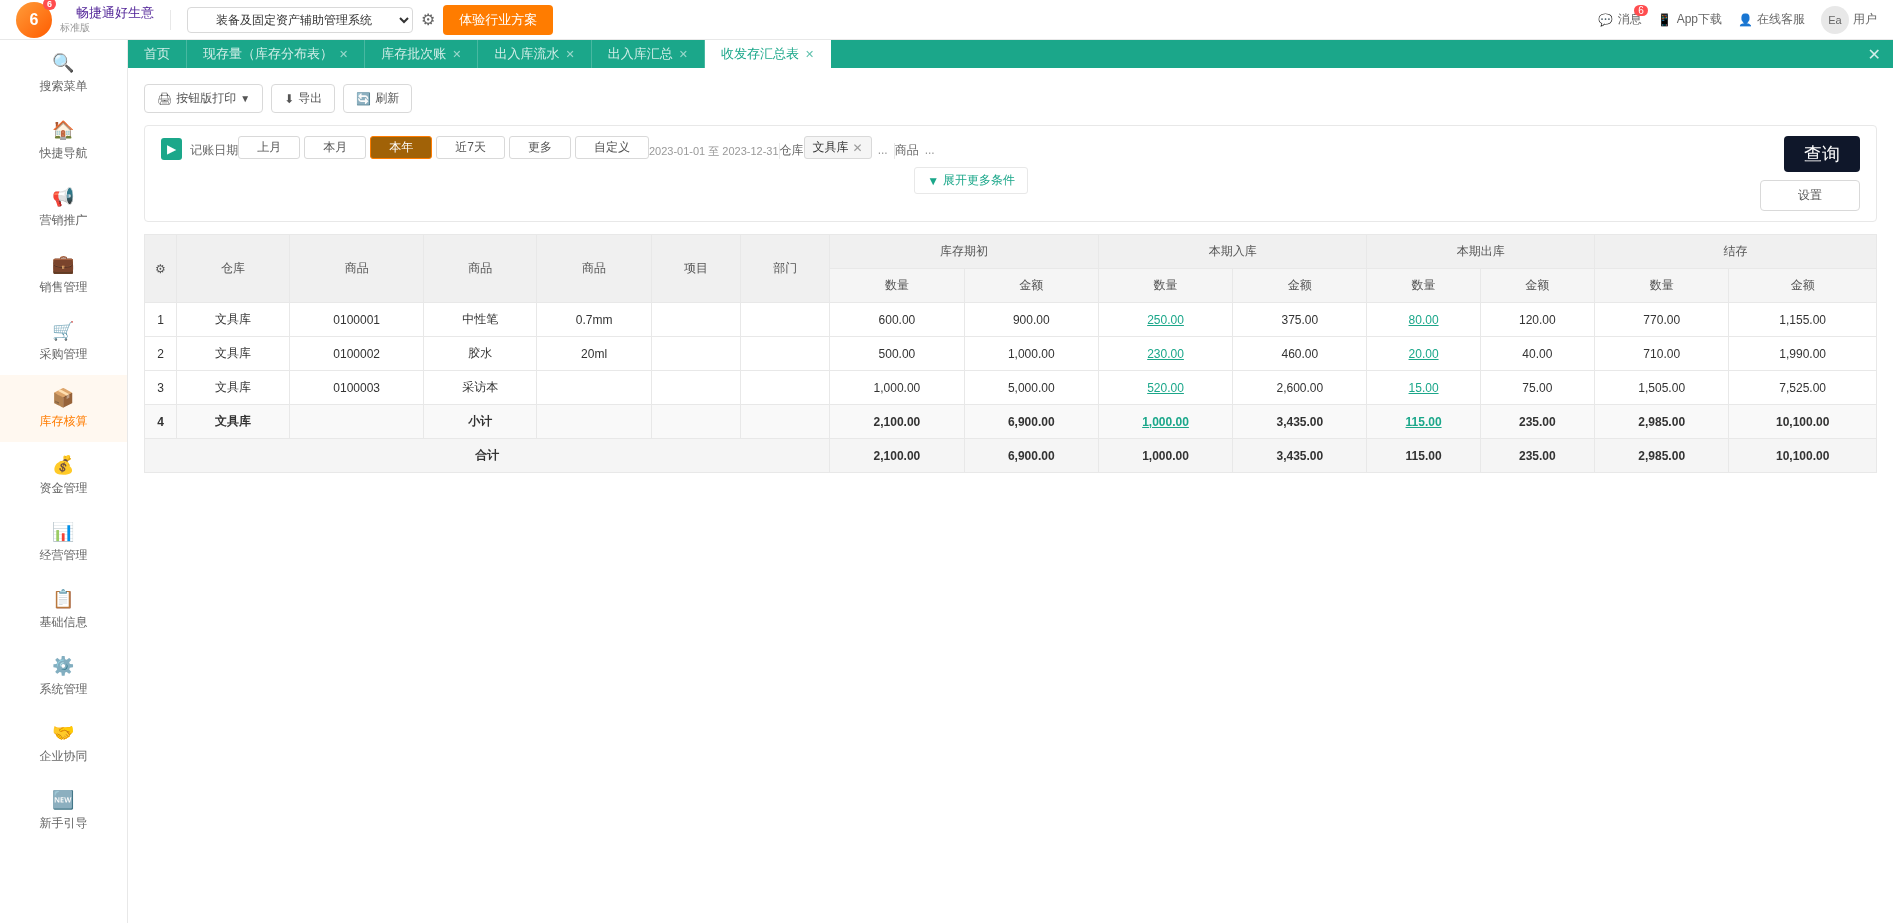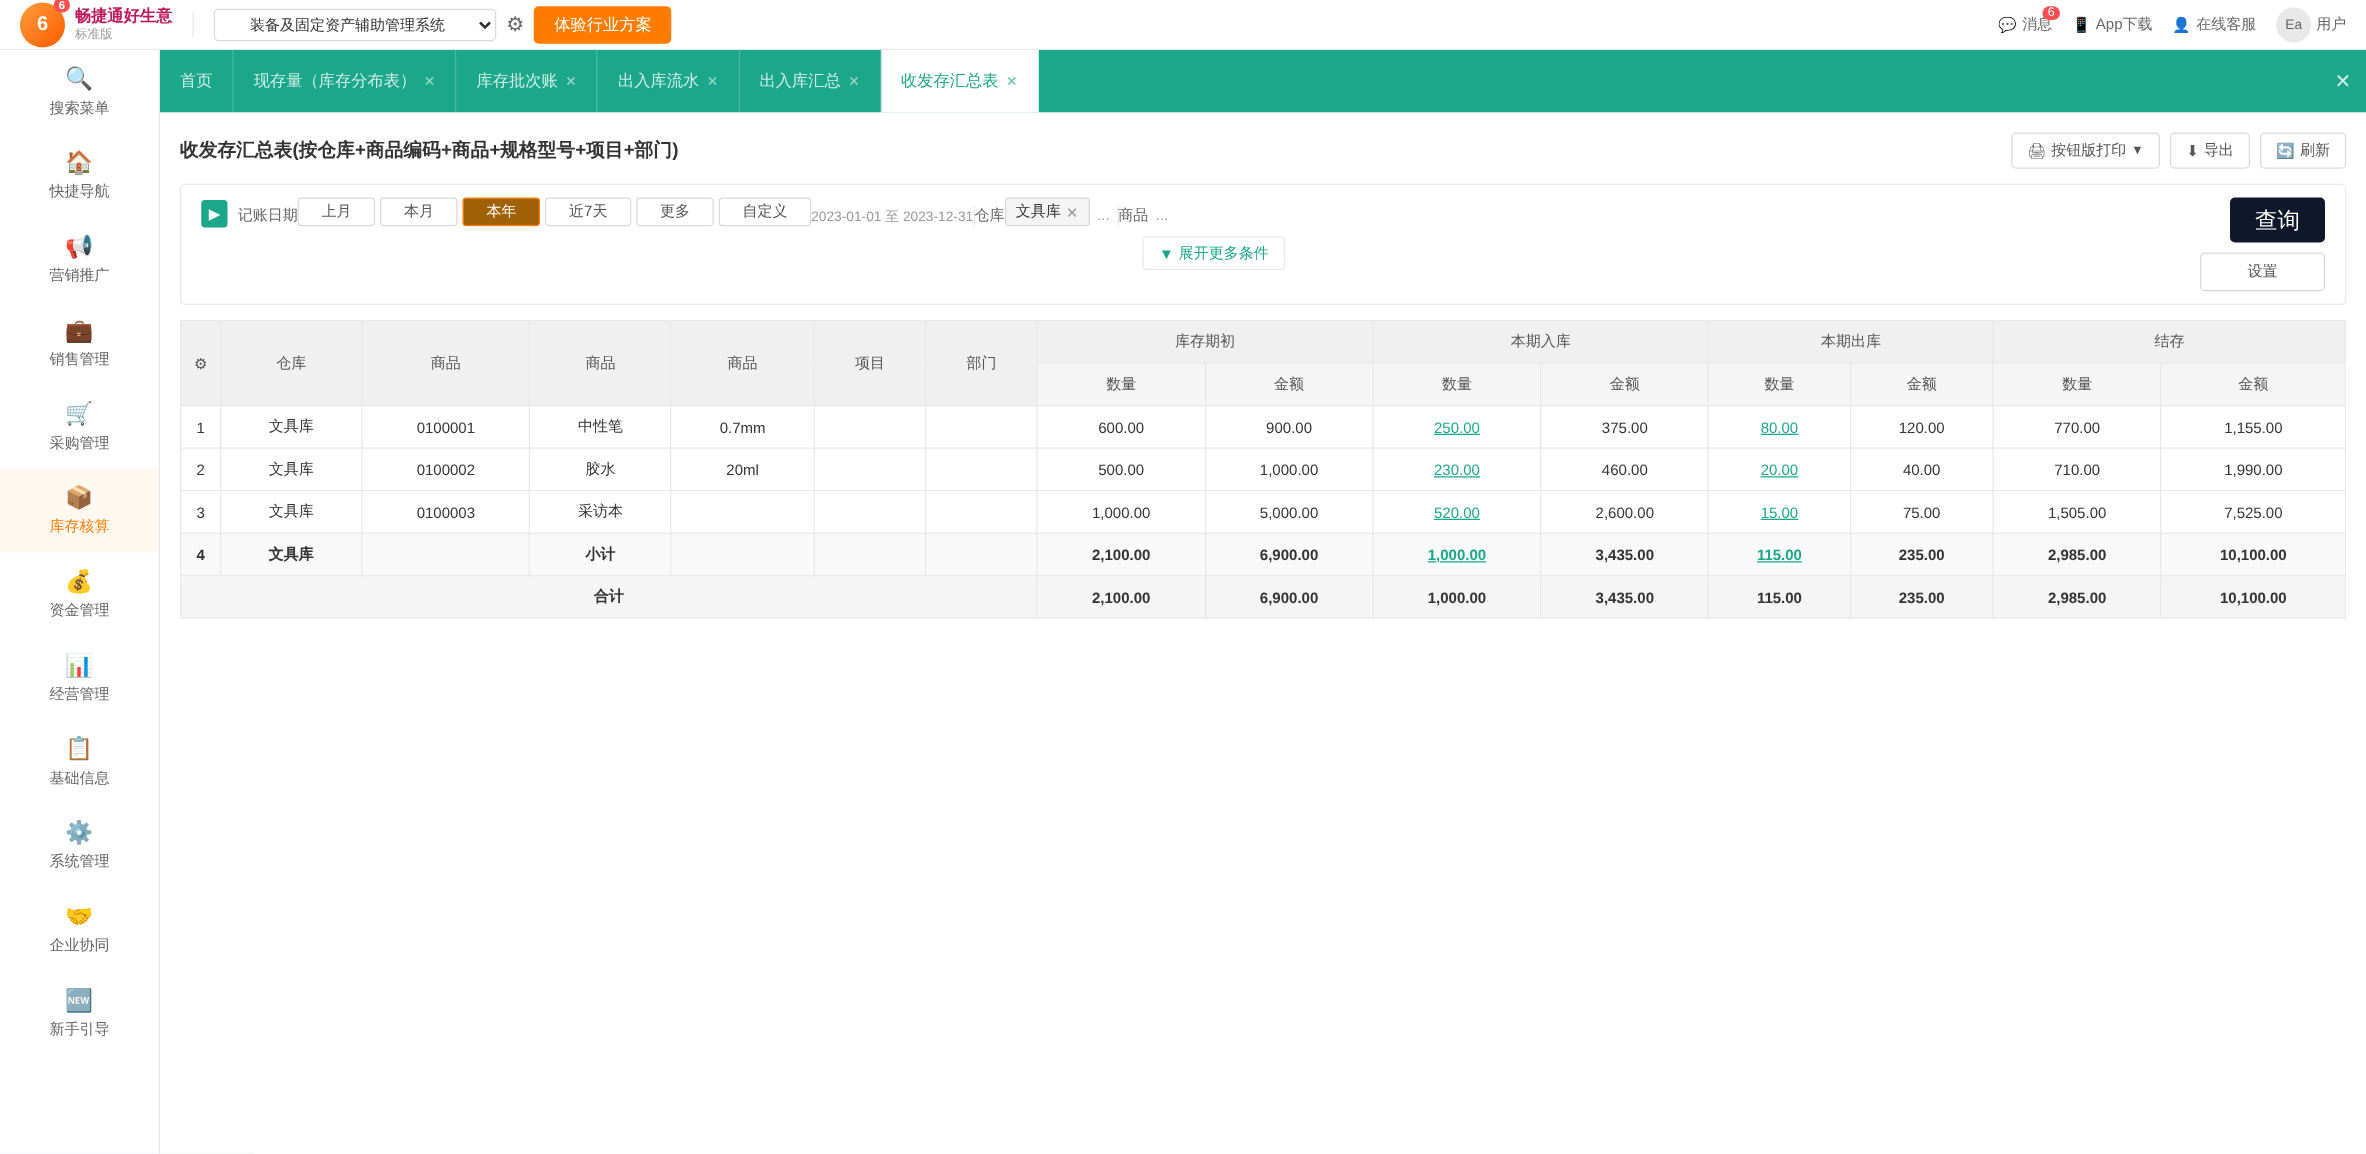--- a/index.html
+++ b/index.html
@@ -19,21 +19,21 @@
     .trial-btn { background: #ff7c00; color: #fff; border: none; border-radius: 4px; padding: 6px 16px; font-size: 13px; cursor: pointer; }
     .top-bar-right { display: flex; align-items: center; gap: 16px; font-size: 12px; color: #666; }
     .top-right-item { display: flex; align-items: center; gap: 4px; cursor: pointer; position: relative; }
     .badge { background: #ff4d4f; color: #fff; font-size: 10px; border-radius: 8px; padding: 0 4px; position: absolute; top: -6px; right: -6px; }
     .user-avatar { width: 28px; height: 28px; background: #e8e8e8; border-radius: 50%; display: flex; align-items: center; justify-content: center; font-size: 11px; }
     .sidebar-item { display: flex; flex-direction: column; align-items: center; padding: 12px 8px; cursor: pointer; color: #666; font-size: 12px; gap: 4px; }
     .sidebar-item.active { color: #ff7c00; background: #fff8f0; }
     .sidebar-item .icon { font-size: 18px; }
 
     
-    .tab-bar { background: #1ba78a; display: flex; align-items: center; height: 50px; flex-shrink: 0; }
+    .tab-bar { background: #1ba78a; display: flex; align-items: center; height: 28px; flex-shrink: 0; }
     .tab { display: flex; align-items: center; gap: 6px; padding: 0 16px; height: 100%; color: rgba(255,255,255,0.8); font-size: 13px; cursor: pointer; border-right: 1px solid rgba(255,255,255,0.2); }
     .tab.active { background: #fff; color: #1ba78a; font-weight: 500; }
     .tab .close-x { font-size: 11px; color: inherit; opacity: 0.7; }
     .tab.active .close-x { color: #1ba78a; }
     .tab-close-all { margin-left: auto; padding: 0 12px; color: rgba(255,255,255,0.8); cursor: pointer; font-size: 16px; }
 
     
     .page-content { flex: 1; background: #fff; overflow: auto; padding: 16px; }
     .page-header { display: flex; align-items: center; justify-content: space-between; margin-bottom: 12px; }
     .page-title-text { font-size: 15px; font-weight: 600; color: #333; }
@@ -79,21 +79,21 @@
 
 <div class="app-wrapper">
 
   <div class="top-bar">
     <div class="top-bar-left">
       <div class="logo-circle">
         <span>6</span>
         <span class="logo-num-badge">6</span>
       </div>
       <div style="display:flex;flex-direction:column;line-height:1.3;">
-        <span style="font-size:13px;font-weight:700;color:#be185d;">畅捷通好生意</span>
+        <span style="font-size:13px;font-weight:400;color:#4c1d95;margin-left:16px;">畅捷通好生意</span>
         <span style="font-size:10px;color:#999;">标准版</span>
       </div>
       <div style="width:1px;height:20px;background:#e8e8e8;margin:0 8px;"></div>
       <select class="system-selector">
         <option>装备及固定资产辅助管理系统</option>
       </select>
 
       <button class="gear-btn">⚙</button>
       <button class="trial-btn">体验行业方案</button>
     </div>
@@ -202,21 +202,20 @@
               <span>收发存汇总表</span>
               <span class="close-x">✕</span>
             </div>
           </div>
         <span class="tab-close-all">✕</span>
       </div>
 
       <div class="page-content">
 
         <div class="page-header">
-          <h2 class="page-title-text">收发存汇总表(按仓库+商品编码+商品+规格型号+项目+部门)</h2>
           <div class="header-actions">
             <button class="action-btn">
               <span>🖨</span>
               <span>按钮版打印</span>
               <span style="font-size:10px;">▼</span>
             </button>
             <button class="action-btn">
               <span>⬇</span>
               <span>导出</span>
             </button>

